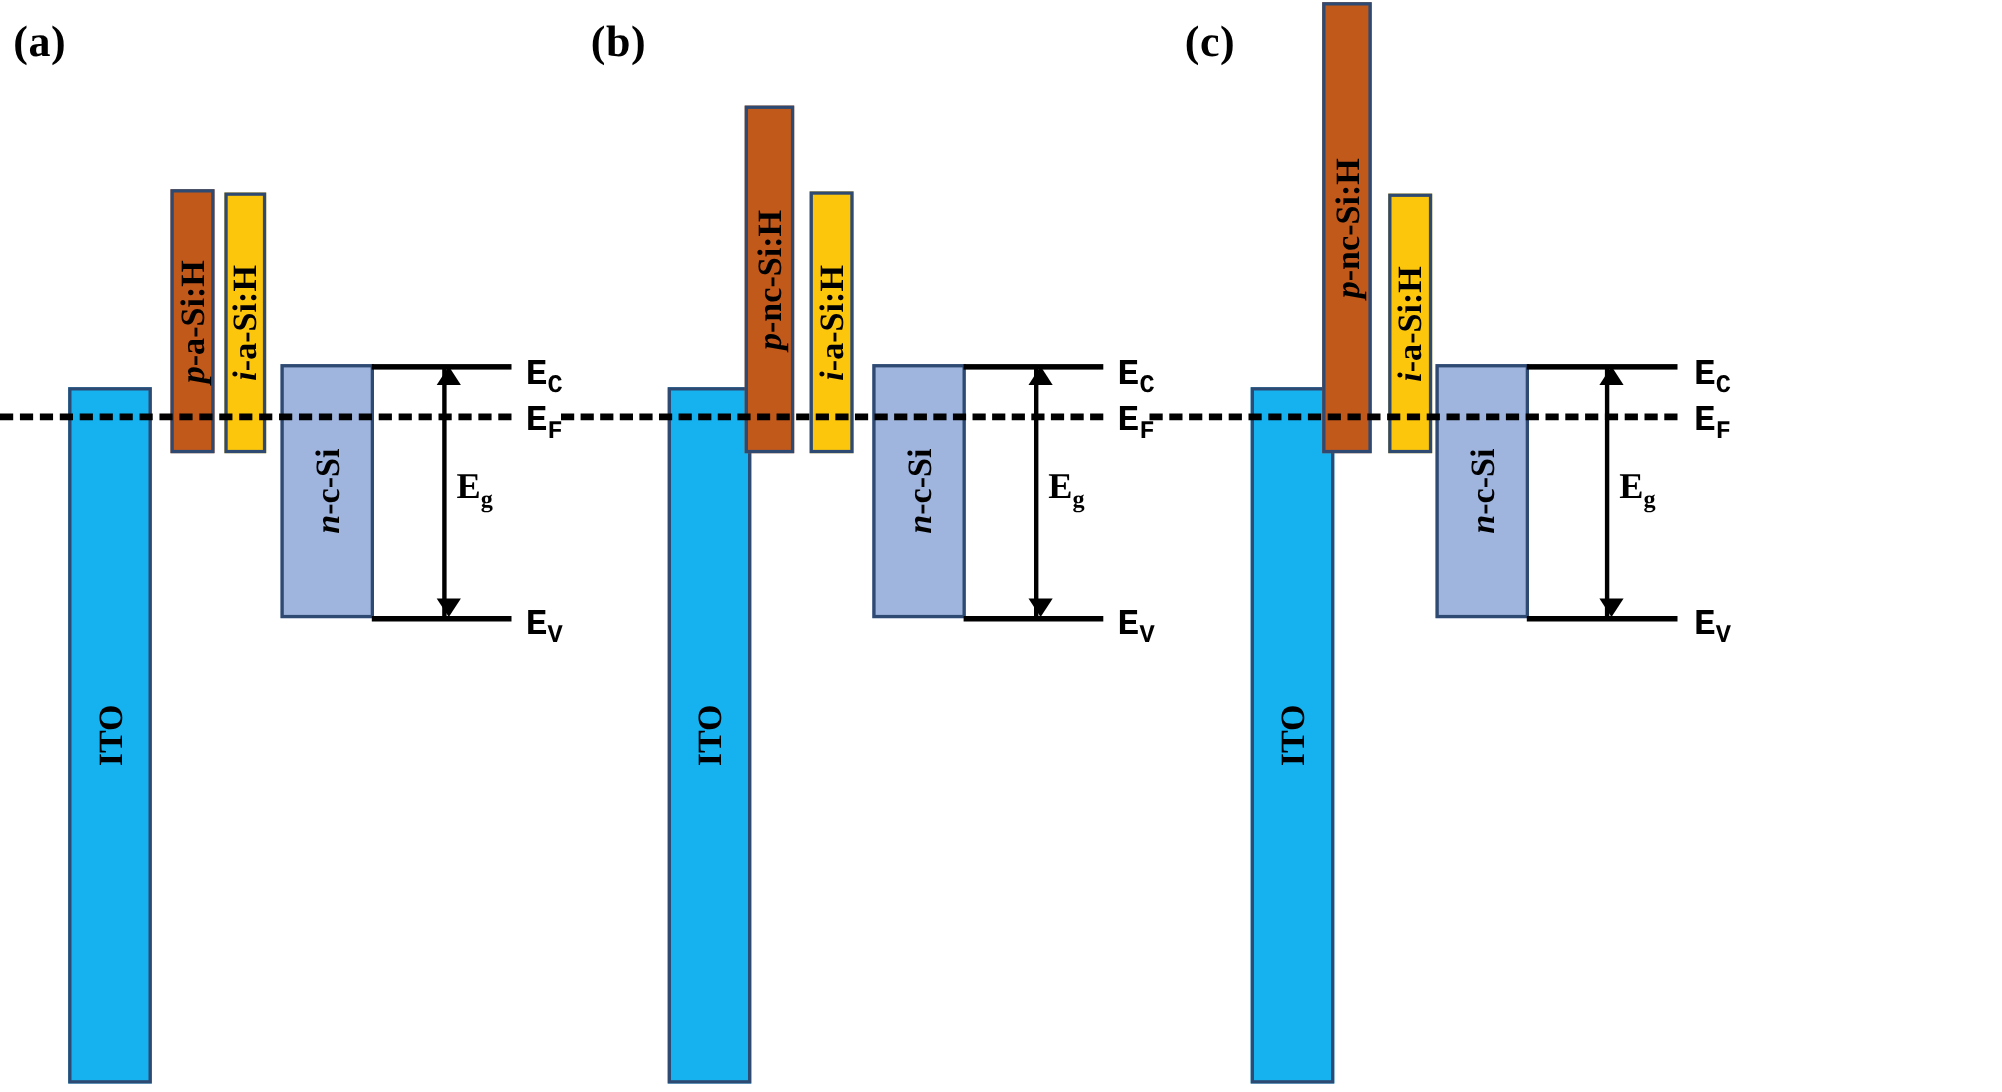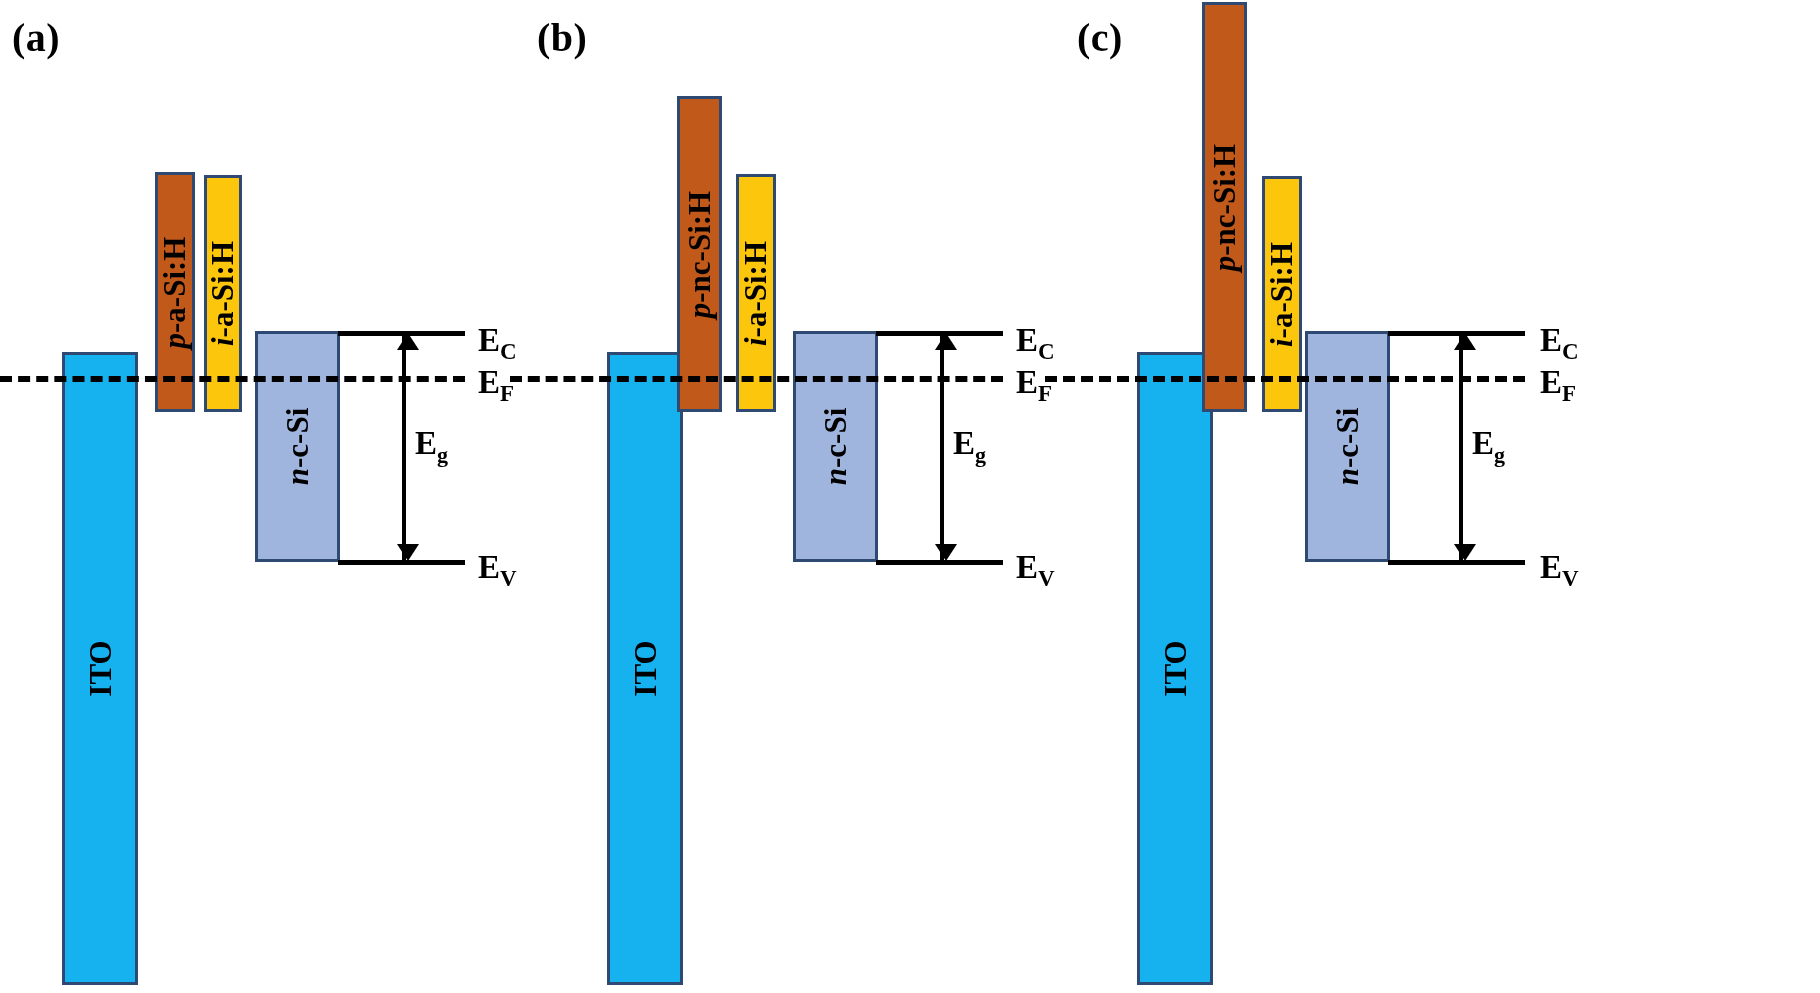--- a/index.html
+++ b/index.html
@@ -87,20 +87,21 @@
     color: #000;
   }
   .eglabel sub { font-size: 22px; font-weight: bold; }
 
   .axlabel {
     position: absolute;
     font-size: 33px;
     font-weight: bold;
     color: #000;
     white-space: nowrap;
+    font-family: Liberation Mono, monospace;
   }
   .axlabel sub { font-size: 23px; font-weight: bold; }
 </style>
 </head>
 <body>
 
 <div id="figure">
 
   <div class="panel" style="left:0px; width:600px;">
     <div class="panel-label" style="left:12px; top:14px;">(a)</div>

